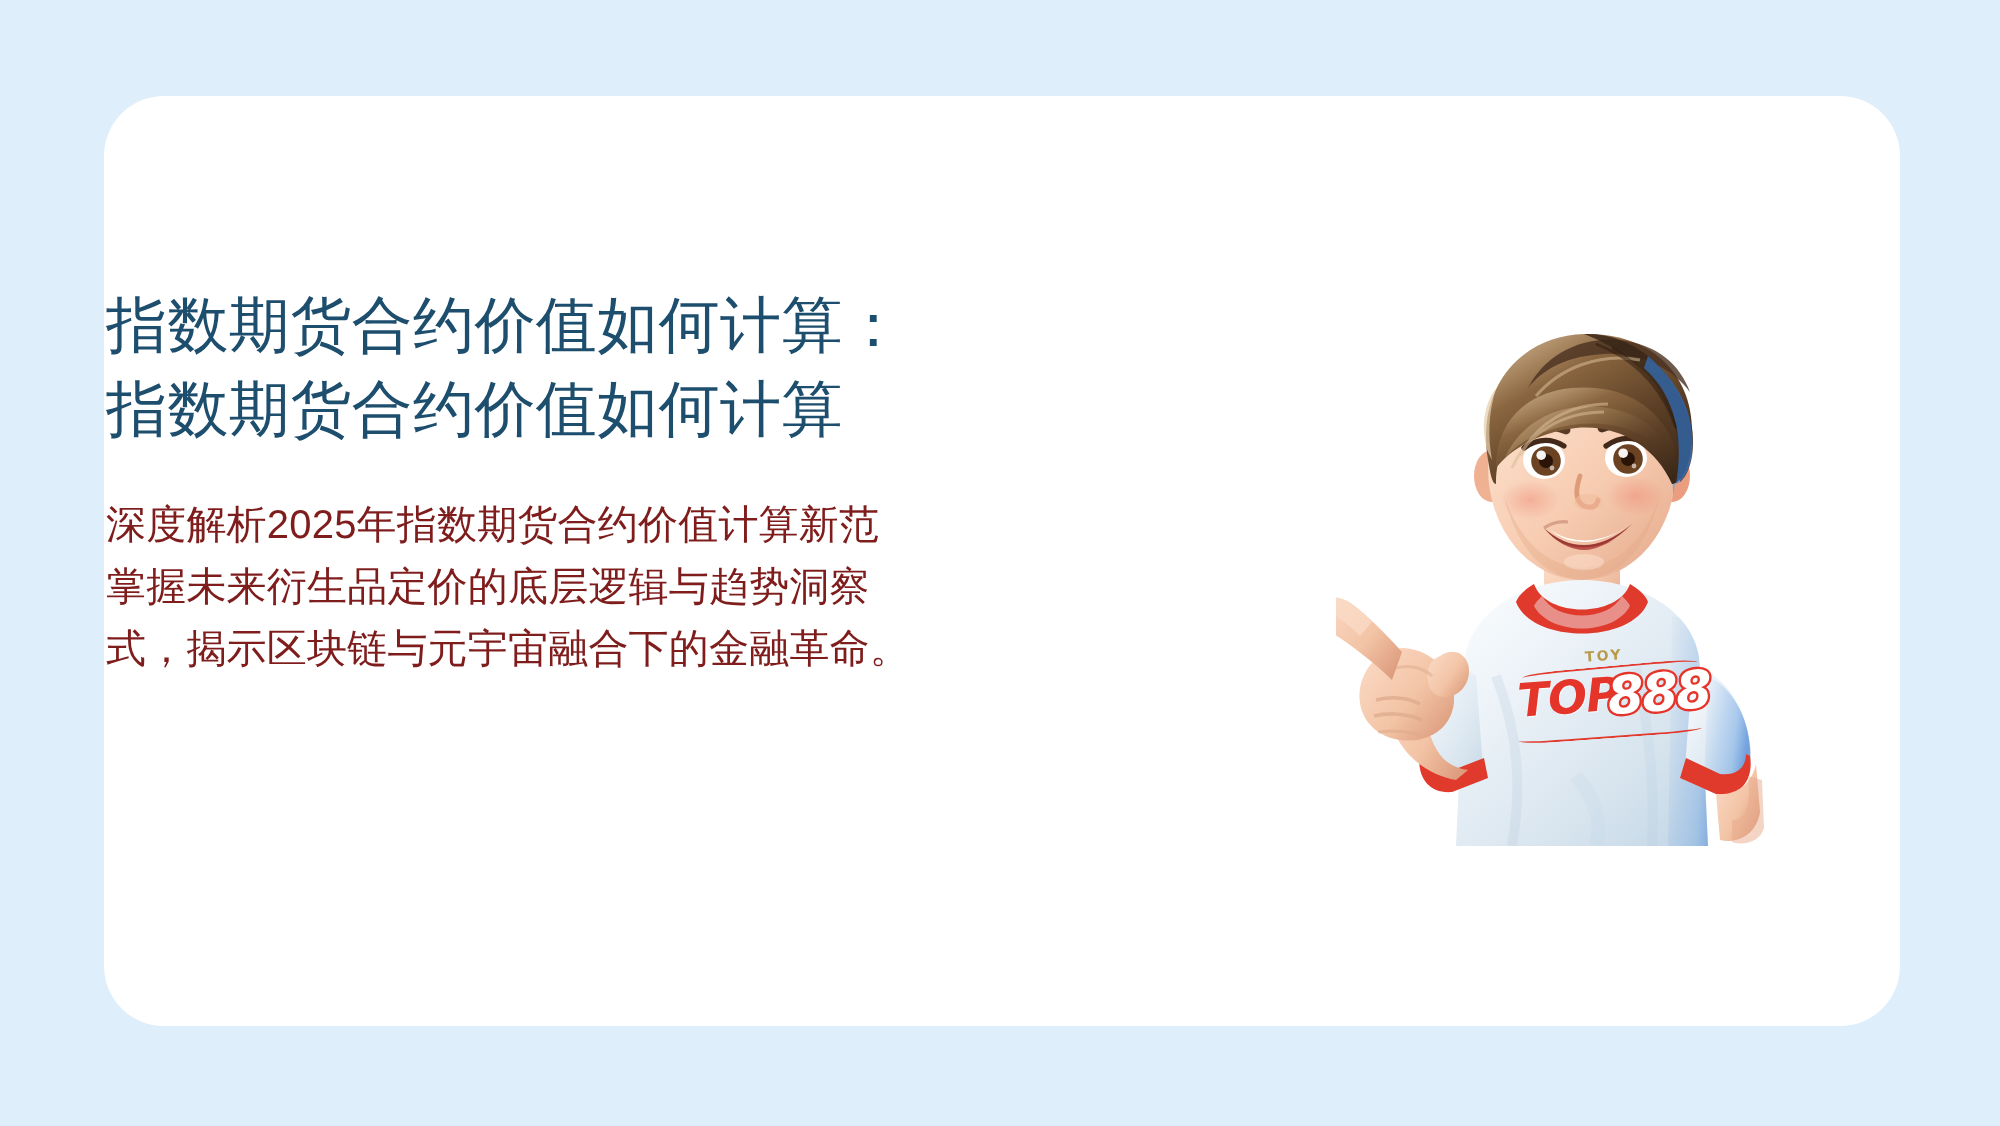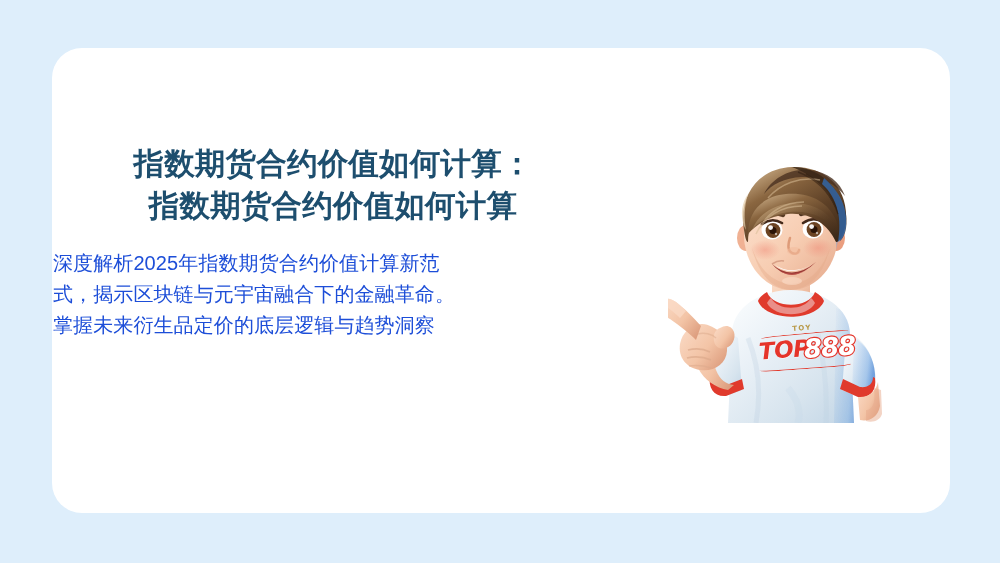--- a/index.html
+++ b/index.html
@@ -32,34 +32,33 @@
   #text-block {
     position: absolute;
     left: 53px;
     top: 142px;
     width: 560px;
   }
   #headline {
     margin: 0;
     font-size: 30.5px;
     line-height: 42px;
-    font-weight: bold;
+    font-weight: normal;
     color: #1d4e6e;
     letter-spacing: 0.2px;
     white-space: nowrap;
-    text-align: center;
   }
   #headline .hl-line { display: block; }
   #subhead {
     margin: 0;
     padding-top: 22px;
     font-size: 20px;
     line-height: 31px;
     font-weight: normal;
-    color: #1d4ed8;
+    color: #7f1d1d;
     letter-spacing: 0.1px;
     white-space: nowrap;
   }
   #subhead .sub-line { display: block; }
 
   
   #character {
     position: absolute;
     left: 668px;
     top: 138px;
@@ -141,22 +140,22 @@
 
   <div id="text-block">
 
     <h1 id="headline">
       <span class="hl-line">指数期货合约价值如何计算：</span>
       <span class="hl-line">指数期货合约价值如何计算</span>
     </h1>
 
     <p id="subhead">
       <span class="sub-line">深度解析2025年指数期货合约价值计算新范</span>
+      <span class="sub-line">掌握未来衍生品定价的底层逻辑与趋势洞察</span>
       <span class="sub-line">式，揭示区块链与元宇宙融合下的金融革命。</span>
-      <span class="sub-line">掌握未来衍生品定价的底层逻辑与趋势洞察</span>
     </p>
 
   </div>
 
   <div id="character">
     <svg viewBox="0 0 246 285" xmlns="http://www.w3.org/2000/svg" aria-hidden="true">
       <defs>
         <linearGradient id="hairG" x1="0.15" y1="0" x2="0.9" y2="1">
           <stop offset="0" stop-color="#cdb08a"></stop>
           <stop offset="0.28" stop-color="#8a6640"></stop>

